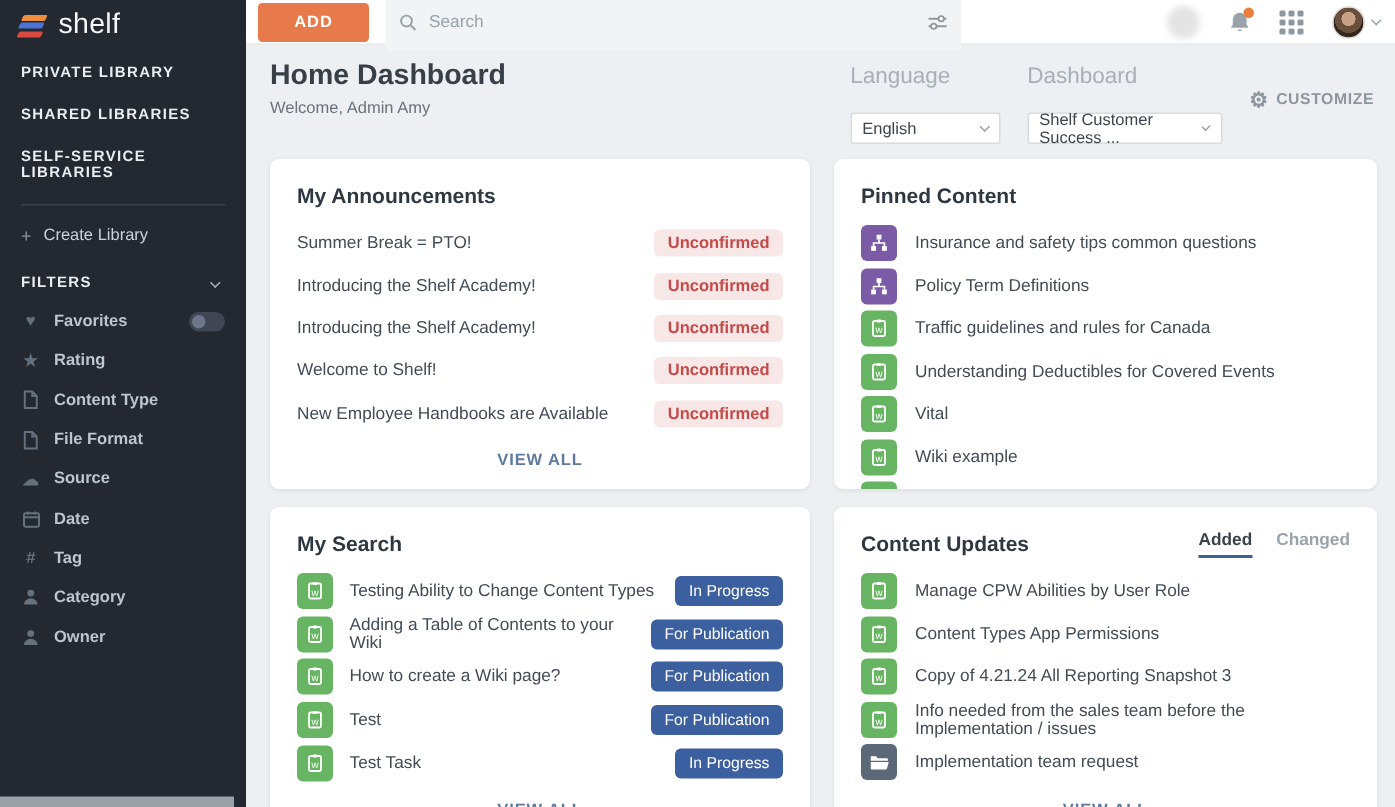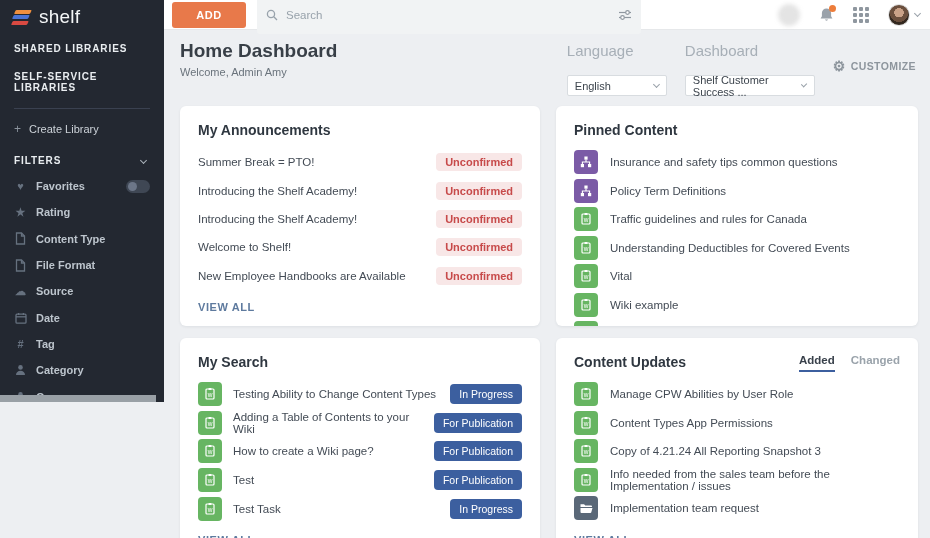--- a/index.html
+++ b/index.html
@@ -1,20 +1,20 @@
 <!DOCTYPE html>
 <html><head>
 <meta charset="utf-8">
 <style>
   * { margin:0; padding:0; box-sizing:border-box; }
   html,body { width:930px; height:538px; overflow:hidden; }
   body { position:relative; font-family:"Liberation Sans",sans-serif; background:#edeff2; }
 
   
-  .sidebar { position:absolute; left:0; top:0; width:164px; height:402px; background:#232831; z-index:5; }
+  .sidebar { position:absolute; left:0; top:0; width:164px; height:538px; background:#232831; z-index:5; }
   .logo { display:flex; align-items:center; gap:8px; padding:8px 12px 8px 12px; height:34px; }
   .stripes { display:flex; flex-direction:column; gap:2px; }
   .stripe { width:16px; height:3.5px; border-radius:1px; transform:skewX(-25deg); }
   .stripe.s1 { background:#ef8f3e; margin-left:3px; }
   .stripe.s2 { background:#4a73d4; margin-left:1px; }
   .stripe.s3 { background:#d94a42; }
   .logo-text { color:#f5f7f8; font-size:19px; letter-spacing:.2px; font-weight:500; }
   .side-section { color:#e9edf0; font-size:10px; font-weight:bold; letter-spacing:.9px; padding:9px 14px 8px; cursor:pointer; }
   .side-divider { height:1px; background:#3a4150; margin:7px 14px 5px; }
   .create-row { display:flex; align-items:center; gap:8px; color:#ccd2d8; font-size:11px; padding:9px 14px 10px; cursor:pointer; }
@@ -59,21 +59,21 @@
 
   .grid2 { display:grid; grid-template-columns:360px 362px; gap:12px 16px; padding:10px 12px 0 16px; }
   .panel { background:#fff; border-radius:6px; box-shadow:0 1px 3px rgba(40,50,60,.08); padding:14px 18px; overflow:hidden; position:relative; }
   .panel.row1 { height:220px; }
   .panel.row2 { height:230px; }
   .panel h2 { font-size:14px; color:#2f3740; margin:2px 0 10px; }
 
   .a-row { display:flex; align-items:center; justify-content:space-between; height:28.4px; }
   .row-text { font-size:11.5px; color:#434b55; }
   .badge-unconfirmed { background:#f8e7e7; color:#c74a4a; font-size:11px; font-weight:bold; padding:3px 9px; border-radius:4px; cursor:default; }
-  .view-all { text-align:left; font-size:11px; font-weight:bold; letter-spacing:.6px; color:#5e7a9e; margin-top:11px; cursor:pointer; }
+  .view-all { text-align:center; font-size:11px; font-weight:bold; letter-spacing:.6px; color:#5e7a9e; margin-top:11px; cursor:pointer; }
 
   .p-row { display:flex; align-items:center; gap:12px; height:28.5px; cursor:pointer; }
   .icon-box { width:24px; height:24px; border-radius:4px; display:flex; align-items:center; justify-content:center; flex:0 0 auto; }
   .icon-box.wiki { background:#67b562; }
   .icon-box.sitemap { background:#7b5ba6; }
   .icon-box.folder { background:#5a6878; }
 
   .t-row { display:flex; align-items:center; height:28.6px; }
   .t-left { display:flex; align-items:center; gap:11px; flex:1; min-width:0; }
   .badge-status { background:#3c5f9f; color:#fff; font-size:10.5px; font-weight:normal; padding:4px 9px; border-radius:4px; white-space:nowrap; cursor:pointer; }
@@ -89,20 +89,21 @@
 <div class="sidebar">
   <div class="logo">
     <span class="stripes">
       <i class="stripe s1"></i>
         <i class="stripe s2"></i>
         <i class="stripe s3"></i>
     </span>
     <span class="logo-text">shelf</span>
   </div>
   <div id="sidebar-sections">
+      <div class="side-section">PRIVATE LIBRARY</div>
       <div class="side-section">SHARED LIBRARIES</div>
       <div class="side-section">SELF-SERVICE LIBRARIES</div>
     </div>
   <div class="side-divider"></div>
   <div class="create-row">
     <span class="plus-glyph">+</span>
     <span>Create Library</span>
   </div>
   <div class="filters-head">
     <span>FILTERS</span>

